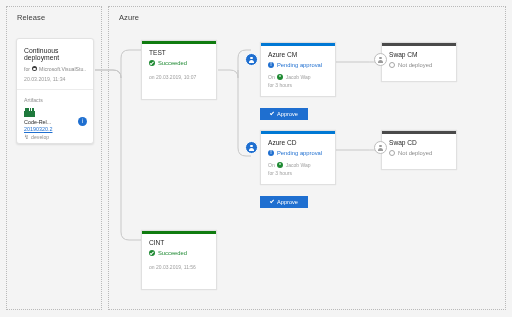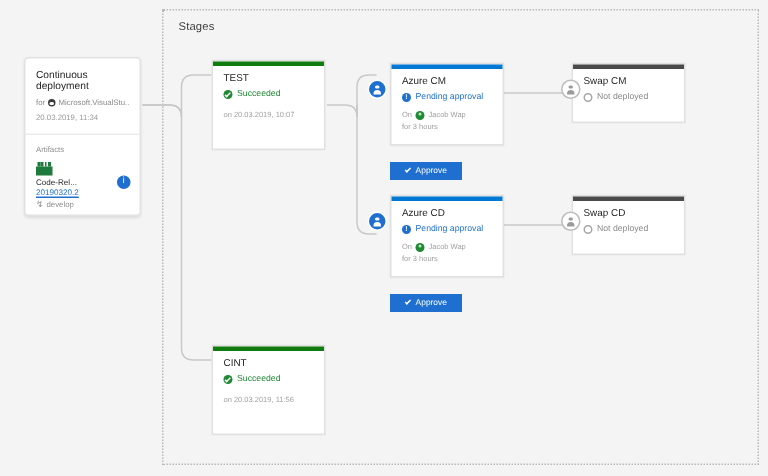--- a/index.html
+++ b/index.html
@@ -180,22 +180,25 @@
     display:inline-block; width: 4px; height: 2.2px;
     border-left: 1px solid #fff; border-bottom: 1px solid #fff;
     transform: rotate(-45deg); margin-top: -1.5px;
   }
 </style>
 </head>
 <body>
 
 <div id="root">
 
+  <div class="panel" id="release-panel">
+    <div class="panel-title">Release</div>
+  </div>
   <div class="panel" id="stages-panel">
-    <div class="panel-title">Stages</div>
+    <div class="panel-title">Azure</div>
   </div>
 
   <svg id="wires">
 
     <path d="M95,70 L113,70 Q121,70 121,78 L121,58 Q121,50 129,50 L141,50"></path>
     <path d="M95,70 L113,70 Q121,70 121,78 L121,232 Q121,240 129,240 L141,240"></path>
 
     <path d="M218,70 L230,70 Q238,70 238,78 L238,58 Q238,50 246,50 L251,50"></path>
     <path d="M238,70 L238,148 Q238,156 246,156 L251,156"></path>
 

